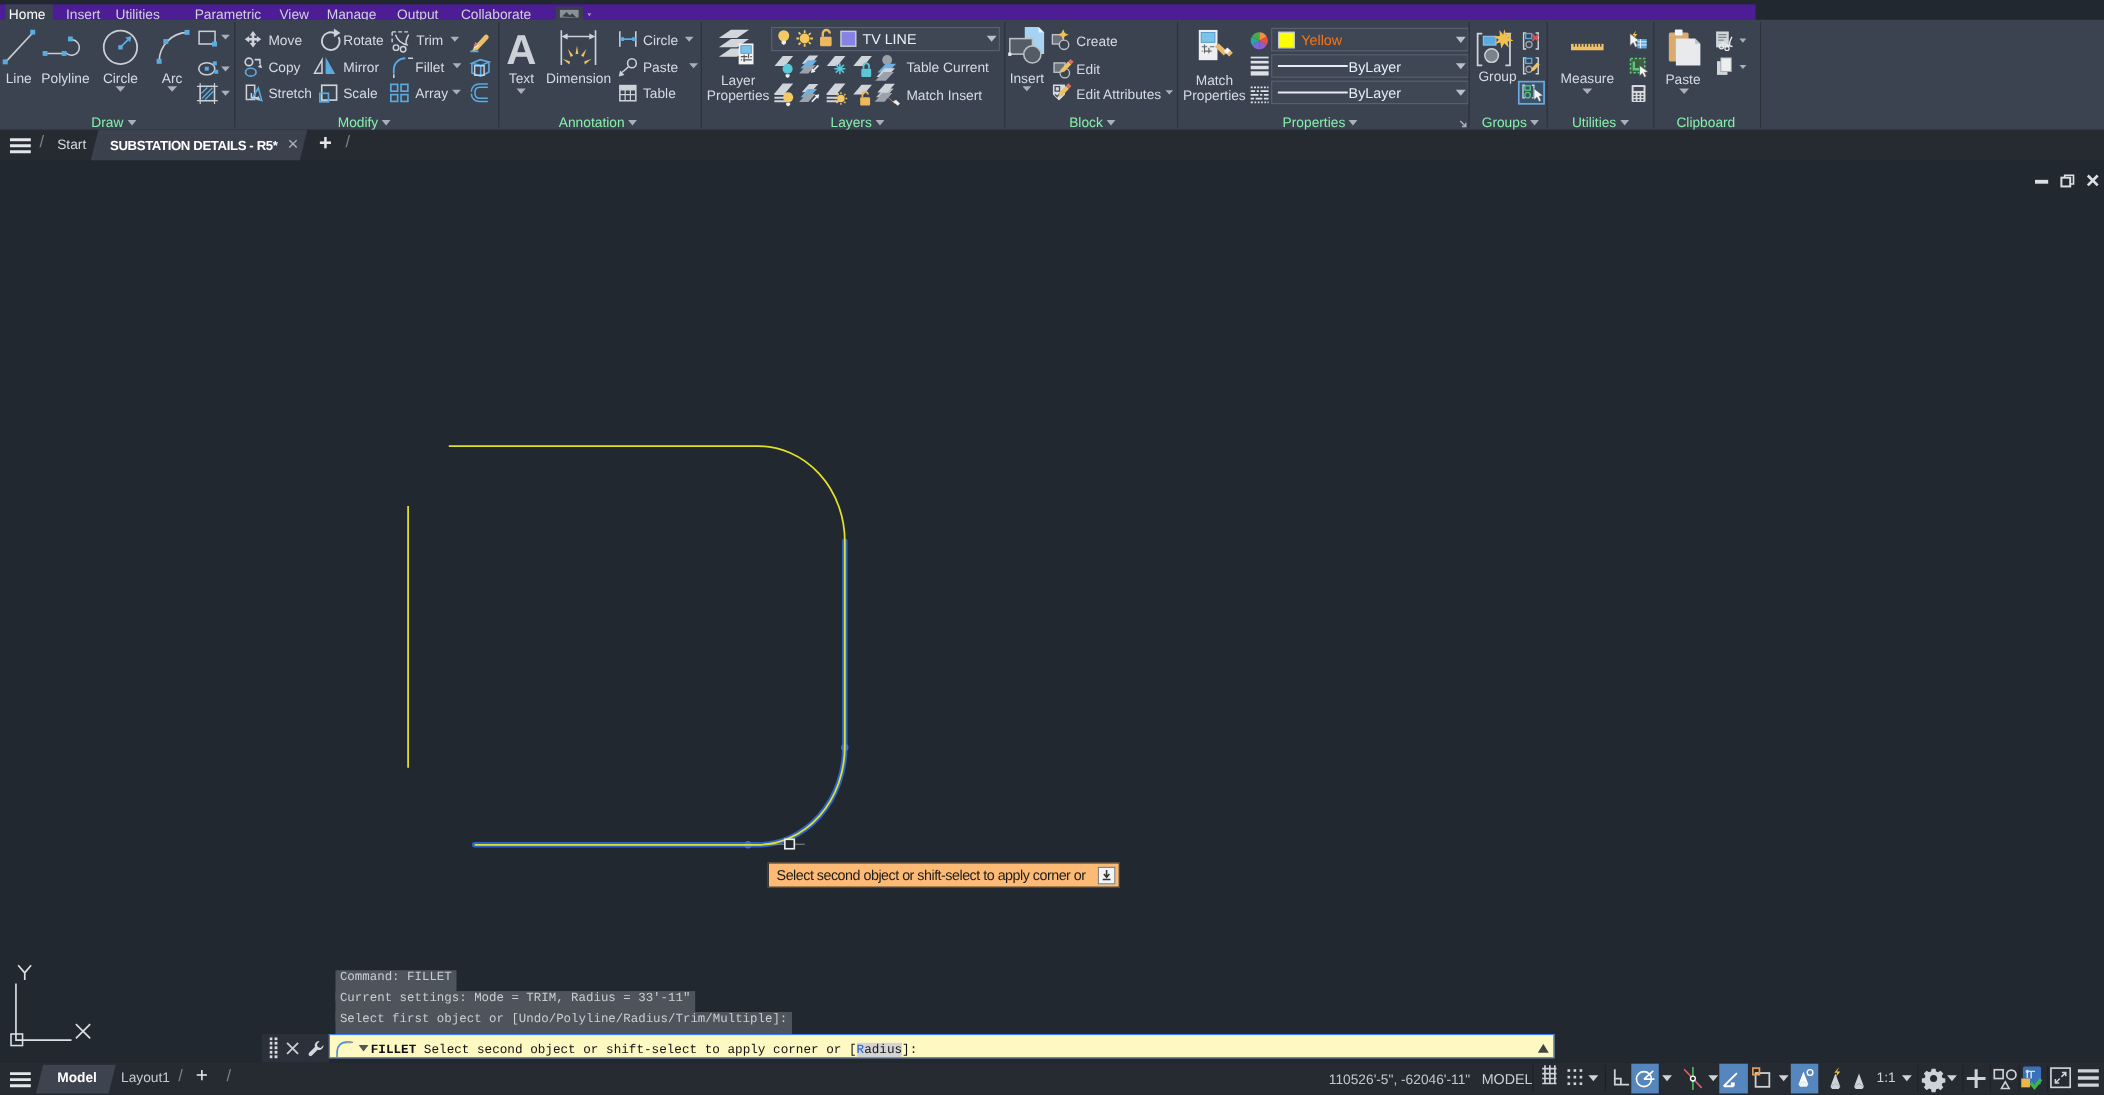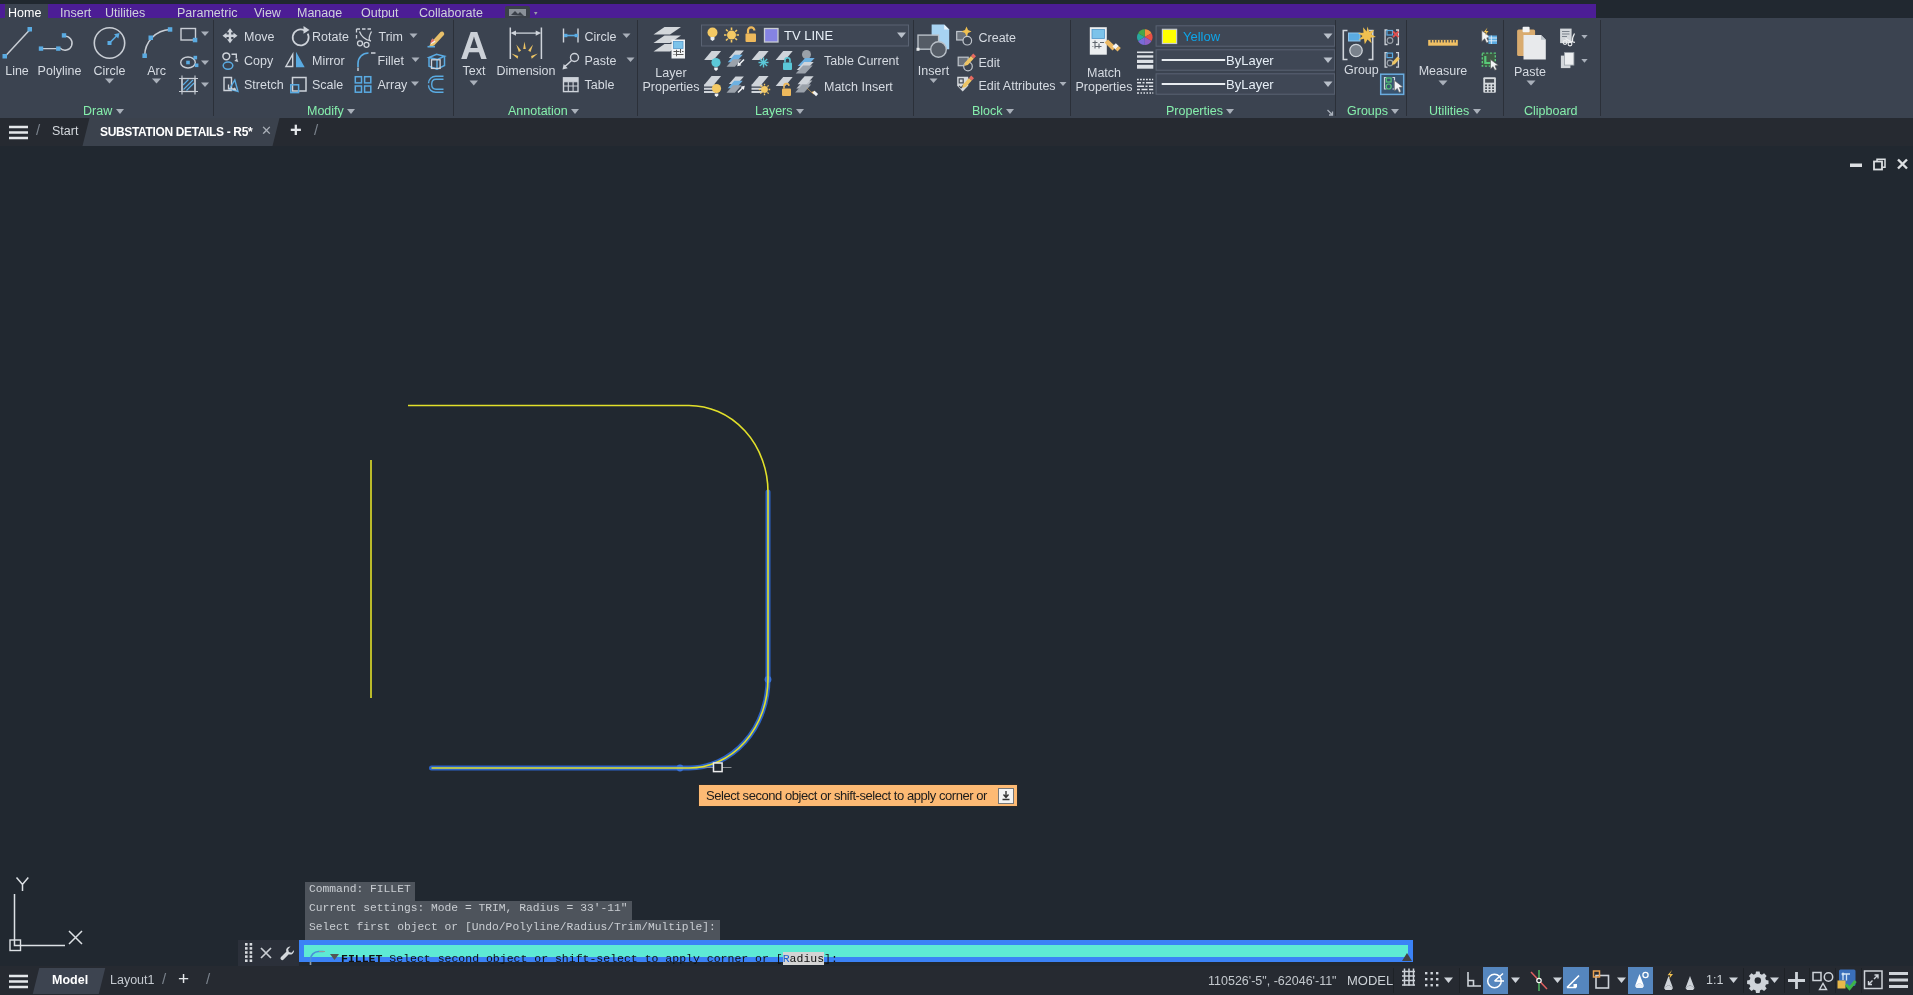--- a/index.html
+++ b/index.html
@@ -336,21 +336,21 @@
 <path d="M1161.7 66 h63.5" stroke="#e8ecf0" stroke-width="1.8"></path>
 <g fill="#b9c0ca">
 <path d="M1323.5 15.5 l9 0 -4.5 5.5z"></path>
 <path d="M1323.5 39.5 l9 0 -4.5 5.5z"></path>
 <path d="M1323.5 63.5 l9 0 -4.5 5.5z"></path>
 </g>
 <path d="M1327.5 92 l5 5 m0 -3.5 v3.5 h-3.5" stroke="#aab1bb" stroke-width="1.3"></path>
 </svg>
 <div class="ilabel" style="left:1104px;top:47.5px;transform:translateX(-50%)">Match</div>
 <div class="ilabel" style="left:1104px;top:62px;transform:translateX(-50%)">Properties</div>
-<div class="abs" style="left:1183px;top:11px;font-size:13px;color:#0ea5e9">Yellow</div>
+<div class="abs" style="left:1183px;top:11px;font-size:13px;color:#f97316">Yellow</div>
 <div class="abs" style="left:1226px;top:35px;font-size:13px;color:#e6eef6">ByLayer</div>
 <div class="abs" style="left:1226px;top:59px;font-size:13px;color:#e6eef6">ByLayer</div>
 <div class="plabel" style="left:1166px;top:86px">Properties <span class="dn"></span></div>
 </div>
 <div class="sep" style="left:1335px"></div>
 <div id="rb-groups">
 <svg class="abs" style="left:1335px;top:0" width="71" height="100" viewBox="1335 0 71 100" fill="none">
 <path d="M1347.5 12.5 h-4.2 v29 h4.2 M1368.5 12.5 h4.2 v29 h-4.2" stroke="#cfd4da" stroke-width="1.6"></path>
 <rect x="1348.5" y="15" width="11.5" height="8" fill="#5aabe2" stroke="#8ec4ec" stroke-width="1"></rect>
 <circle cx="1356" cy="32.5" r="6.2" fill="#7a828c" stroke="#cfd4da" stroke-width="1.3"></circle>
@@ -495,21 +495,21 @@
           <rect x="4.6" y="16.4" width="2.6" height="2.6"></rect>
         </g>
       </svg>
 <svg class="abs" style="left:22px;top:7px" width="12" height="12">
         <path d="M1 1 l10 10 M11 1 l-10 10" stroke="#c9cdd2" stroke-width="1.7"></path>
       </svg>
 <svg class="abs" style="left:41px;top:5px" width="16" height="16" viewBox="0 0 16 16">
         <path d="M11.5 1.5 a4 4 0 0 0 -4.2 5.3 L2 12 a1.8 1.8 0 0 0 2.6 2.6 L9.8 9.3 a4 4 0 0 0 5.3 -4.2 l-2.6 2.6 -2.6 -0.8 -0.8 -2.6 z" fill="#d4d8dc"></path>
       </svg>
 </div>
-<div class="abs" style="left:299px;top:940px;width:1114px;height:22px;background:#5eead4;border:5px solid #3b82f6">
+<div class="abs" style="left:299px;top:940px;width:1114px;height:22px;background:#fef9c3;border:1px solid #3b82f6">
 <svg class="abs" style="left:5px;top:4px" width="19" height="17" viewBox="0 0 19 17">
         <path d="M1.5 16 v-5.5 a8 8 0 0 1 8 -8 h5" stroke="#4a90d9" stroke-width="1.6" fill="none"></path>
         <path d="M10 2.5 h6 M1.5 13 v3" stroke="#999" stroke-width="1.2" fill="none"></path>
       </svg>
 <svg class="abs" style="left:26px;top:9px" width="10" height="7">
         <path d="M0 0 h9 l-4.5 6z" fill="#555"></path>
       </svg>
 <div class="abs mono" style="left:37px;top:6.5px;font-size:11.5px;color:#111;white-space:pre"><b>FILLET</b> Select second object or shift-select to apply corner or [<span style="background:#d4d4d4"><span style="color:#1a5fd0">R</span>adius</span>]:</div>
 <svg class="abs" style="left:1097px;top:8px" width="12" height="9">
         <path d="M6 0 l5 8 h-10 z" fill="#444"></path>

